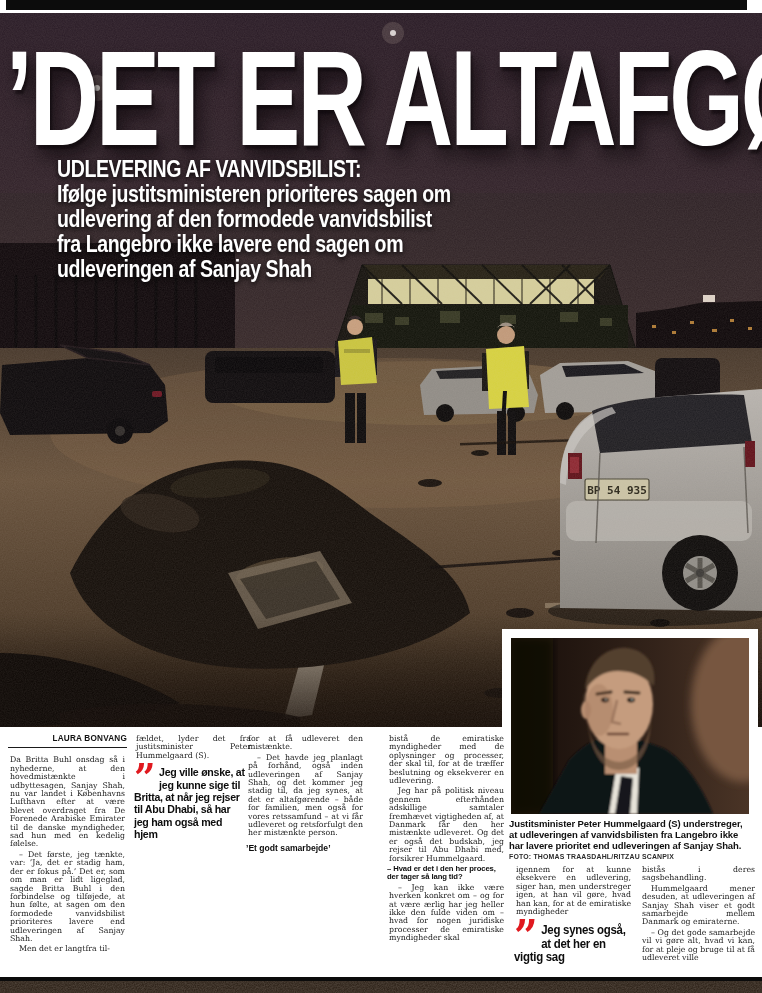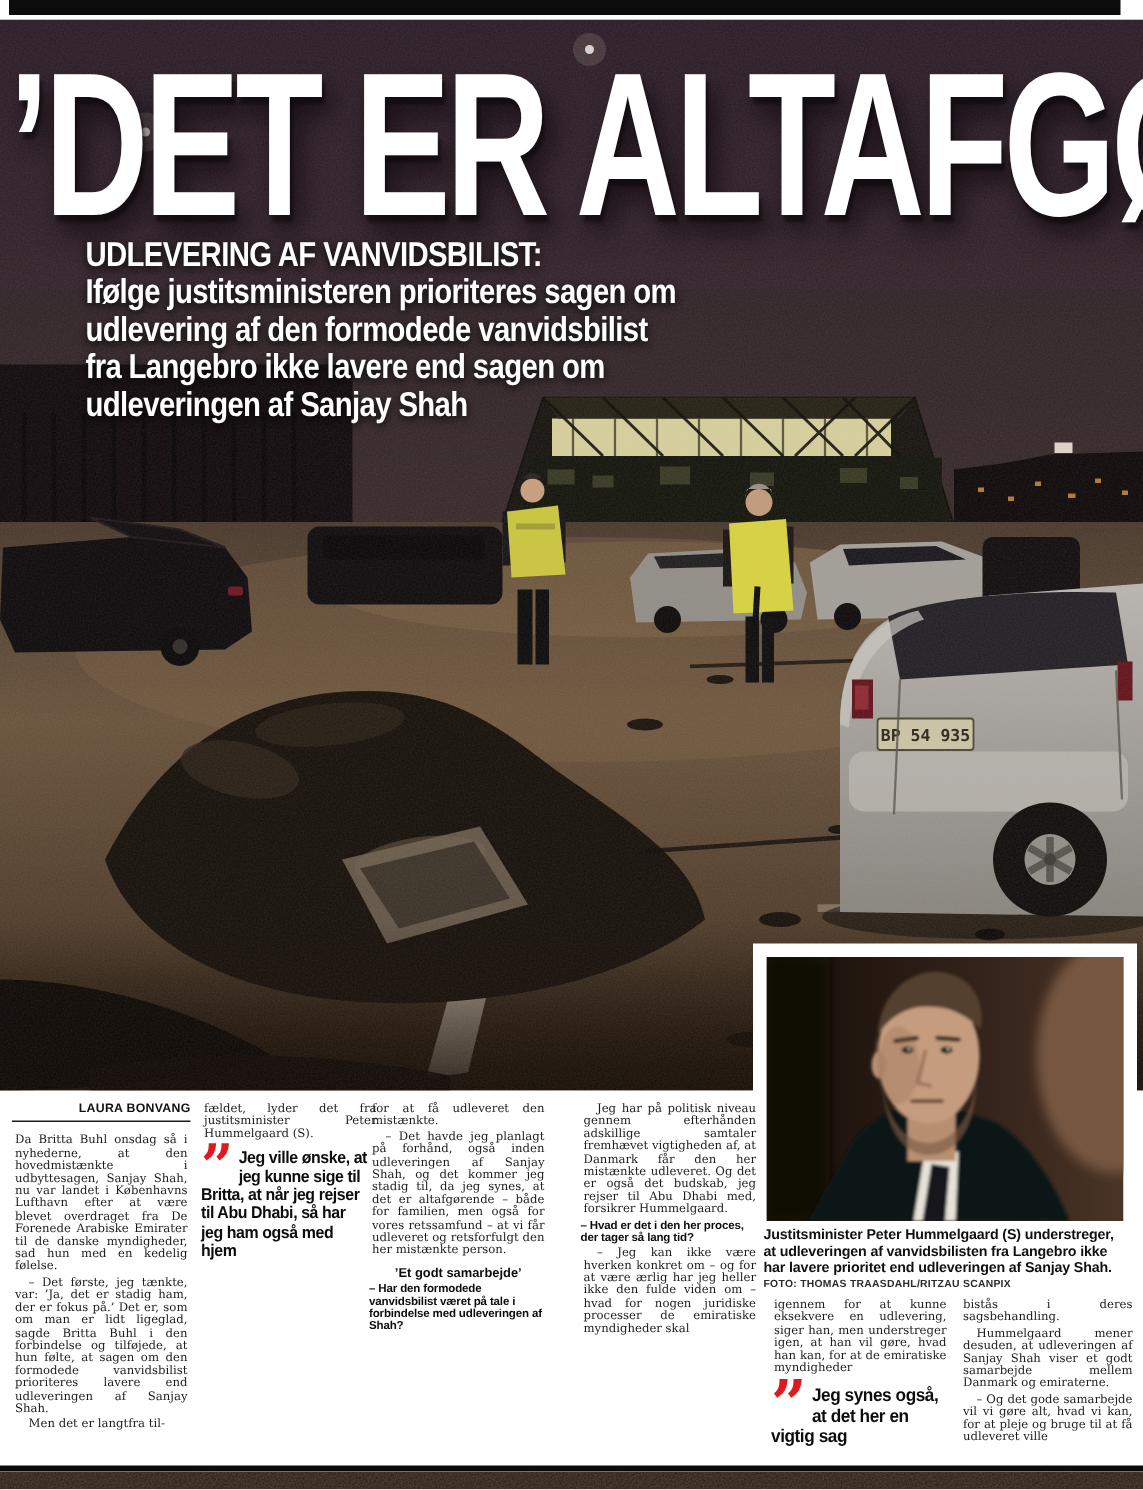--- a/index.html
+++ b/index.html
@@ -46,21 +46,21 @@
 
   .pullquote{font-family:"Liberation Sans",sans-serif;font-weight:bold;color:#0d0d0d;
     font-size:11.3px;line-height:12.4px;letter-spacing:-0.3px;text-align:left;
     margin:6px 0 8px 0;transform:scaleX(.94);transform-origin:0 0;}
   .pullquote .qmarks{float:left;font-family:"DejaVu Serif",serif;font-weight:bold;
     color:#e0191f;font-size:40px;line-height:20px;height:22px;margin:2px 4px 0 0;}
   .pq2{font-size:12.2px;line-height:13.4px;margin:8px 0 0 0;}
   .pq2 .qmarks{font-size:44px;line-height:22px;height:24px;}
 
   .subhead{font-family:"Liberation Sans",sans-serif;font-weight:bold;font-size:8.6px;
-    color:#0d0d0d;margin:6px 0 3px 0;text-align:center;}
+    color:#0d0d0d;margin:6px 0 3px 0;text-align:left;}
   .question{font-family:"Liberation Sans",sans-serif;font-weight:bold;font-size:7.7px;
     line-height:8.3px;letter-spacing:-0.1px;color:#0d0d0d;margin:1px 0;text-align:left;}
 
   
   .bottom-rule{position:absolute;left:0;top:977px;width:762px;height:4px;background:#0b0b0b;}
   .bottom-strip{position:absolute;left:0;top:981px;width:762px;height:12px;}
 </style>
 </head>
 <body>
 
@@ -339,24 +339,24 @@
     <div class="pullquote">
       <span class="qmarks">”</span>
       <span>Jeg ville ønske, at jeg kunne sige til Britta, at når jeg rejser til Abu Dhabi, så har jeg ham også med hjem</span>
     </div>
   </div>
 
   <div class="col" id="col3">
     <p>for at få udleveret den mistænkte.</p>
     <p class="ind">– Det havde jeg planlagt på forhånd, også inden udleveringen af Sanjay Shah, og det kommer jeg stadig til, da jeg synes, at det er altafgørende – både for familien, men også for vores retssamfund – at vi får udleveret og retsforfulgt den her mistænkte person.</p>
     <div class="subhead">’Et godt samarbejde’</div>
-    <div class="question">– Har den formodede vanvidsbilist været på tale i forbindelse med udleveringen af Shah?</div>
   </div>
 
   <div class="col" id="col4">
+    <p>bistå de emiratiske myndigheder med de oplysninger og processer, der skal til, for at de træffer beslutning og eksekverer en udlevering.</p>
     <p class="ind">Jeg har på politisk niveau gennem efterhånden adskillige samtaler fremhævet vigtigheden af, at Danmark får den her mistænkte udleveret. Og det er også det budskab, jeg rejser til Abu Dhabi med, forsikrer Hummelgaard.</p>
     <div class="question">– Hvad er det i den her proces, der tager så lang tid?</div>
     <p class="ind">– Jeg kan ikke være hverken konkret om – og for at være ærlig har jeg heller ikke den fulde viden om – hvad for nogen juridiske processer de emiratiske myndigheder skal</p>
   </div>
 
   <div class="col" id="col5">
     <p>igennem for at kunne eksekvere en udlevering, siger han, men understreger igen, at han vil gøre, hvad han kan, for at de emiratiske myndigheder</p>
     <div class="pullquote pq2">
       <span class="qmarks">”</span>
       <span>Jeg synes også, at det her en vigtig sag</span>

